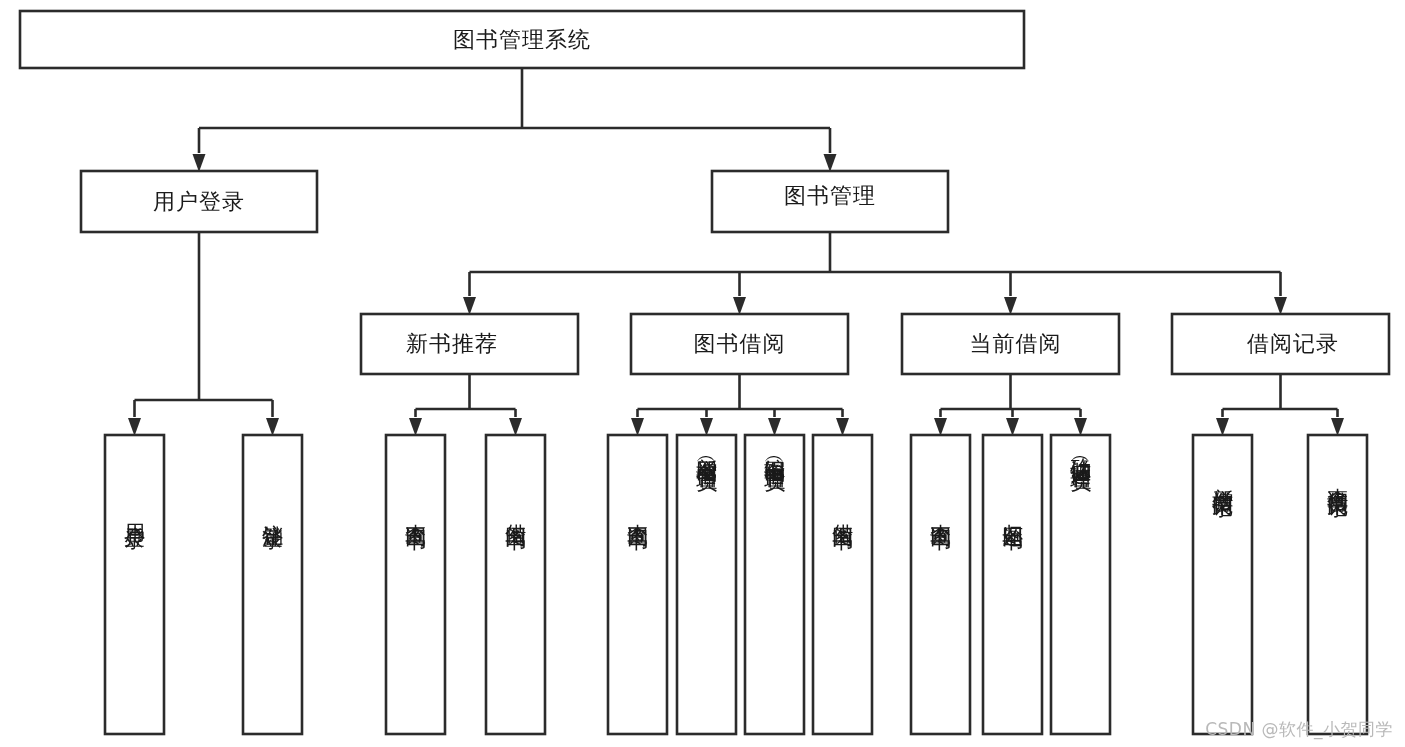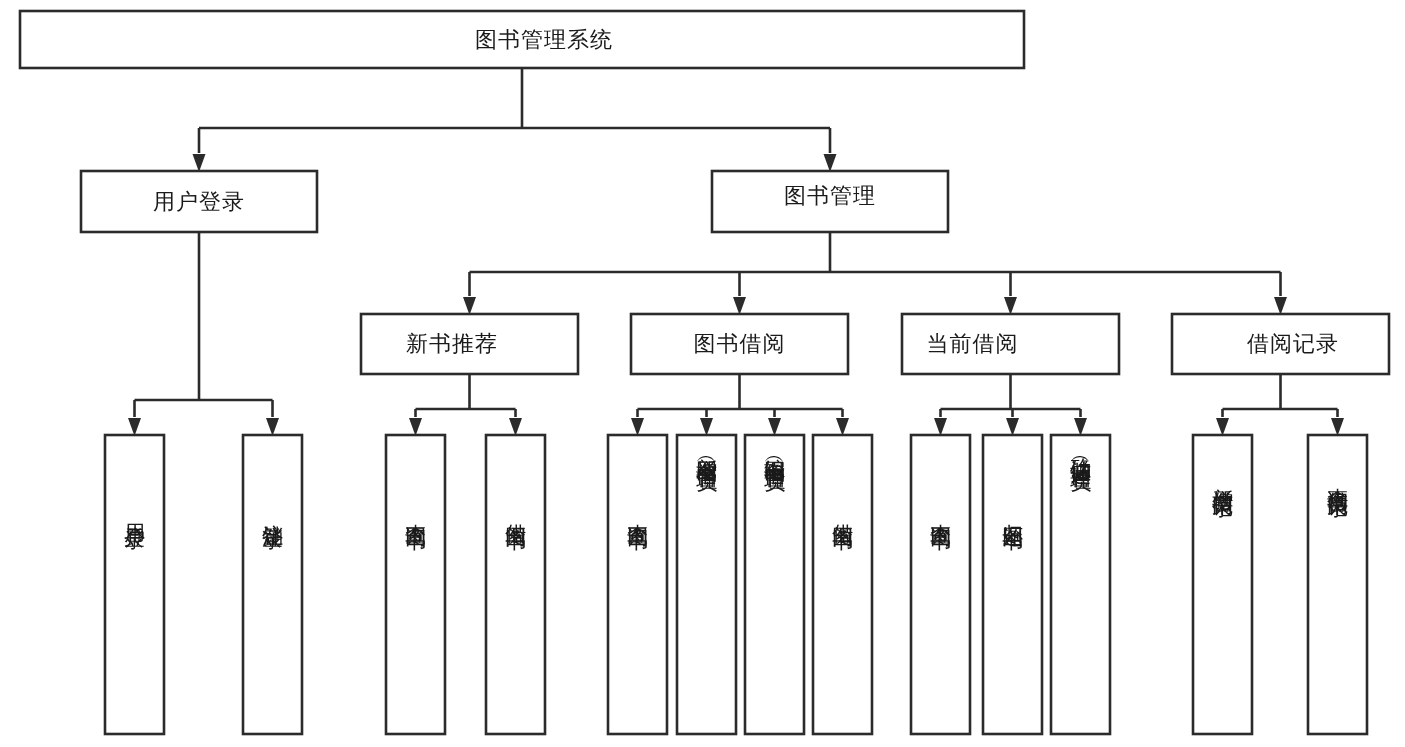--- a/index.html
+++ b/index.html
@@ -169,36 +169,36 @@
         <rect x="813" y="435" width="59" height="299" class="node-box"></rect>
         <rect x="911" y="435" width="59" height="299" class="node-box"></rect>
         <rect x="983" y="435" width="59" height="299" class="node-box"></rect>
         <rect x="1051" y="435" width="59" height="299" class="node-box"></rect>
         <rect x="1193" y="435" width="59" height="299" class="node-box"></rect>
         <rect x="1308" y="435" width="59" height="299" class="node-box"></rect>
       </g>
   </svg>
 
   <div id="label-layer">
-      <div class="hlabel-wrap" style="left: 20px; top: 11px; width: 1004px; height: 57px; padding-left: 22px;">
+      <div class="hlabel-wrap" style="left: 20px; top: 11px; width: 1004px; height: 57px;">
         <div class="hlabel-text">图书管理系统</div>
       </div>
       <div class="hlabel-wrap" style="left: 81px; top: 171px; width: 236px; height: 61px;">
         <div class="hlabel-text">用户登录</div>
       </div>
       <div class="hlabel-wrap" style="left: 712px; top: 171px; width: 236px; height: 50px;">
         <div class="hlabel-text">图书管理</div>
       </div>
       <div class="hlabel-wrap" style="left: 361px; top: 314px; width: 182px; height: 60px;">
         <div class="hlabel-text">新书推荐</div>
       </div>
       <div class="hlabel-wrap" style="left: 631px; top: 314px; width: 217px; height: 60px;">
         <div class="hlabel-text">图书借阅</div>
       </div>
-      <div class="hlabel-wrap" style="left: 856px; top: 314px; width: 217px; height: 60px; padding-left: 8px;">
+      <div class="hlabel-wrap" style="left: 899px; top: 314px; width: 217px; height: 60px; padding-left: 8px;">
         <div class="hlabel-text">当前借阅</div>
       </div>
       <div class="hlabel-wrap" style="left: 1172px; top: 314px; width: 242px; height: 60px;">
         <div class="hlabel-text">借阅记录</div>
       </div>
       <div class="vlabel-wrap" style="left: 105px; top: 435px; width: 59px; height: 299px;">
         <div class="vlabel-text" style="margin-top: 72px;">用户登录</div>
       </div>
       <div class="vlabel-wrap" style="left: 243px; top: 435px; width: 59px; height: 299px;">
         <div class="vlabel-text" style="margin-top: 72px;">注销登录</div>
@@ -231,13 +231,14 @@
         <div class="vlabel-text" style="margin-top: 6px;">确认归还（管理员）</div>
       </div>
       <div class="vlabel-wrap" style="left: 1193px; top: 435px; width: 59px; height: 299px;">
         <div class="vlabel-text" style="margin-top: 36px;">新增借阅记录</div>
       </div>
       <div class="vlabel-wrap" style="left: 1308px; top: 435px; width: 59px; height: 299px;">
         <div class="vlabel-text" style="margin-top: 36px;">查询借阅记录</div>
       </div>
     </div>
 
+  <div class="watermark">CSDN @软件_小贺同学</div>
 </div>
 
 </body></html>

